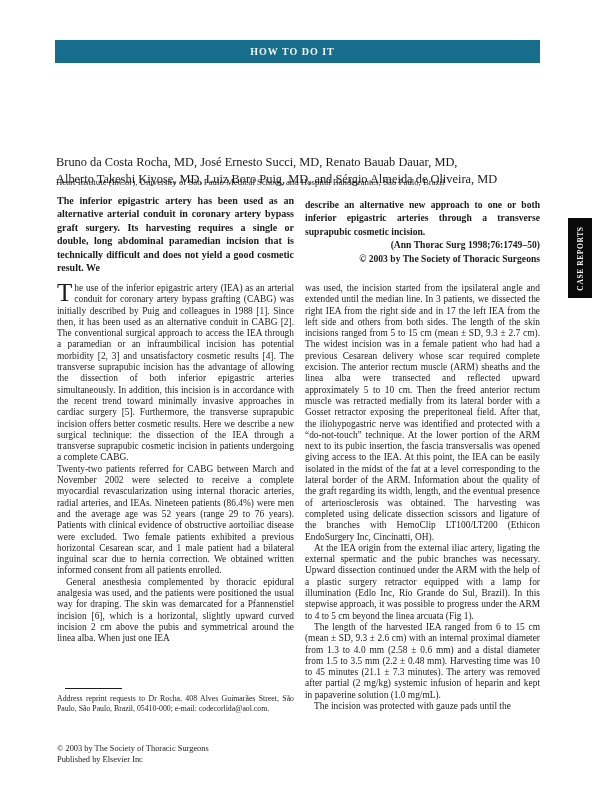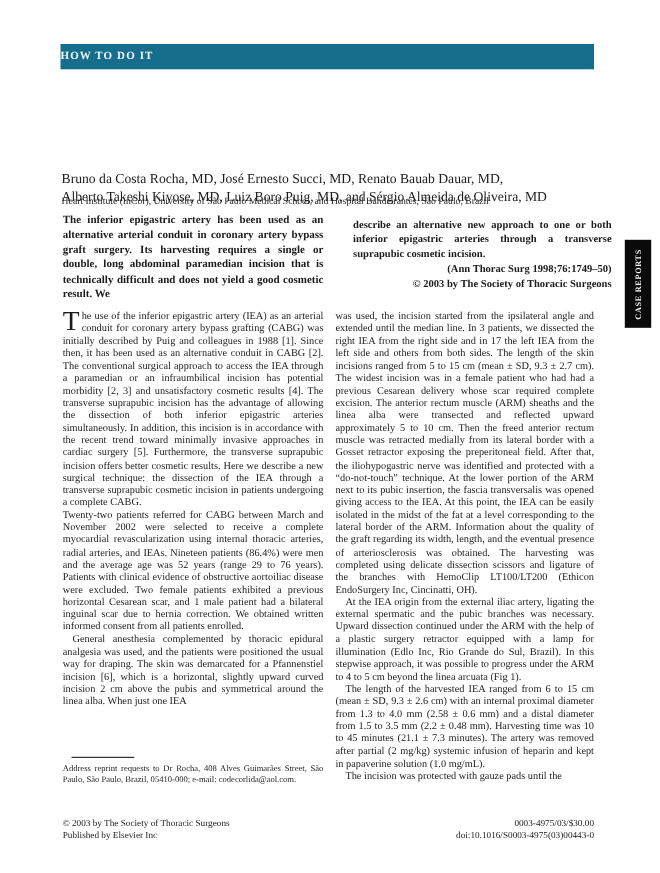--- a/index.html
+++ b/index.html
@@ -7,21 +7,21 @@
     position:relative;
     width:600px;height:794px;
     background:#ffffff;
     font-family:"Liberation Serif", serif;
     color:#1b1b1b;
     overflow:hidden;
   }
   
   .banner{
     position:absolute;left:55px;top:40px;width:485px;height:23px;
-    display:flex;align-items:center;justify-content:flex-start;
+    display:flex;align-items:center;justify-content:center;
     padding-right:10px;box-sizing:border-box;
   }
   .banner-label{
     color:#f2f7f9;font-size:10px;font-weight:bold;letter-spacing:1px;
   }
   
   .side-tab{
     position:absolute;left:568px;top:218px;width:24px;height:80px;
     background:#0a0a0a;display:flex;align-items:center;justify-content:center;
   }
@@ -42,21 +42,21 @@
     position:absolute;left:56px;top:177px;width:492px;
     font-size:8.8px;color:#222;
   }
   
   .abstract-left{
     position:absolute;left:57px;top:194px;width:237px;
     font-size:10px;font-weight:bold;line-height:13.4px;text-align:justify;
   }
   .abstract-right{
     position:absolute;left:305px;top:198px;width:235px;
-    font-size:9.6px;font-weight:bold;line-height:13.4px;text-align:justify;margin-left:16px;
+    font-size:9.6px;font-weight:bold;line-height:13.4px;text-align:justify;
   }
   .abstract-right .cite{display:block;text-align:right;}
   
   .col{
     position:absolute;top:283px;width:237px;
     font-size:9.4px;line-height:11.3px;text-align:justify;
   }
   .col-left{left:57px;}
   .col-right{left:305px;width:235px;}
   .col p{margin:0;}
@@ -132,18 +132,14 @@
 
   <div class="footnote">
     <div class="rule"></div>
     <p>Address reprint requests to Dr Rocha, 408 Alves Guimarães Street, São Paulo, São Paulo, Brazil, 05410-000; e-mail: codecorlida@aol.com.</p>
   </div>
 
   <div class="footer-left">
     <div>© 2003 by The Society of Thoracic Surgeons</div>
     <div>Published by Elsevier Inc</div>
   </div>
-  <div class="footer-right">
-    <div>0003-4975/03/$30.00</div>
-    <div>doi:10.1016/S0003-4975(03)00443-0</div>
-  </div>
 
 </div>
 
 </body></html>

